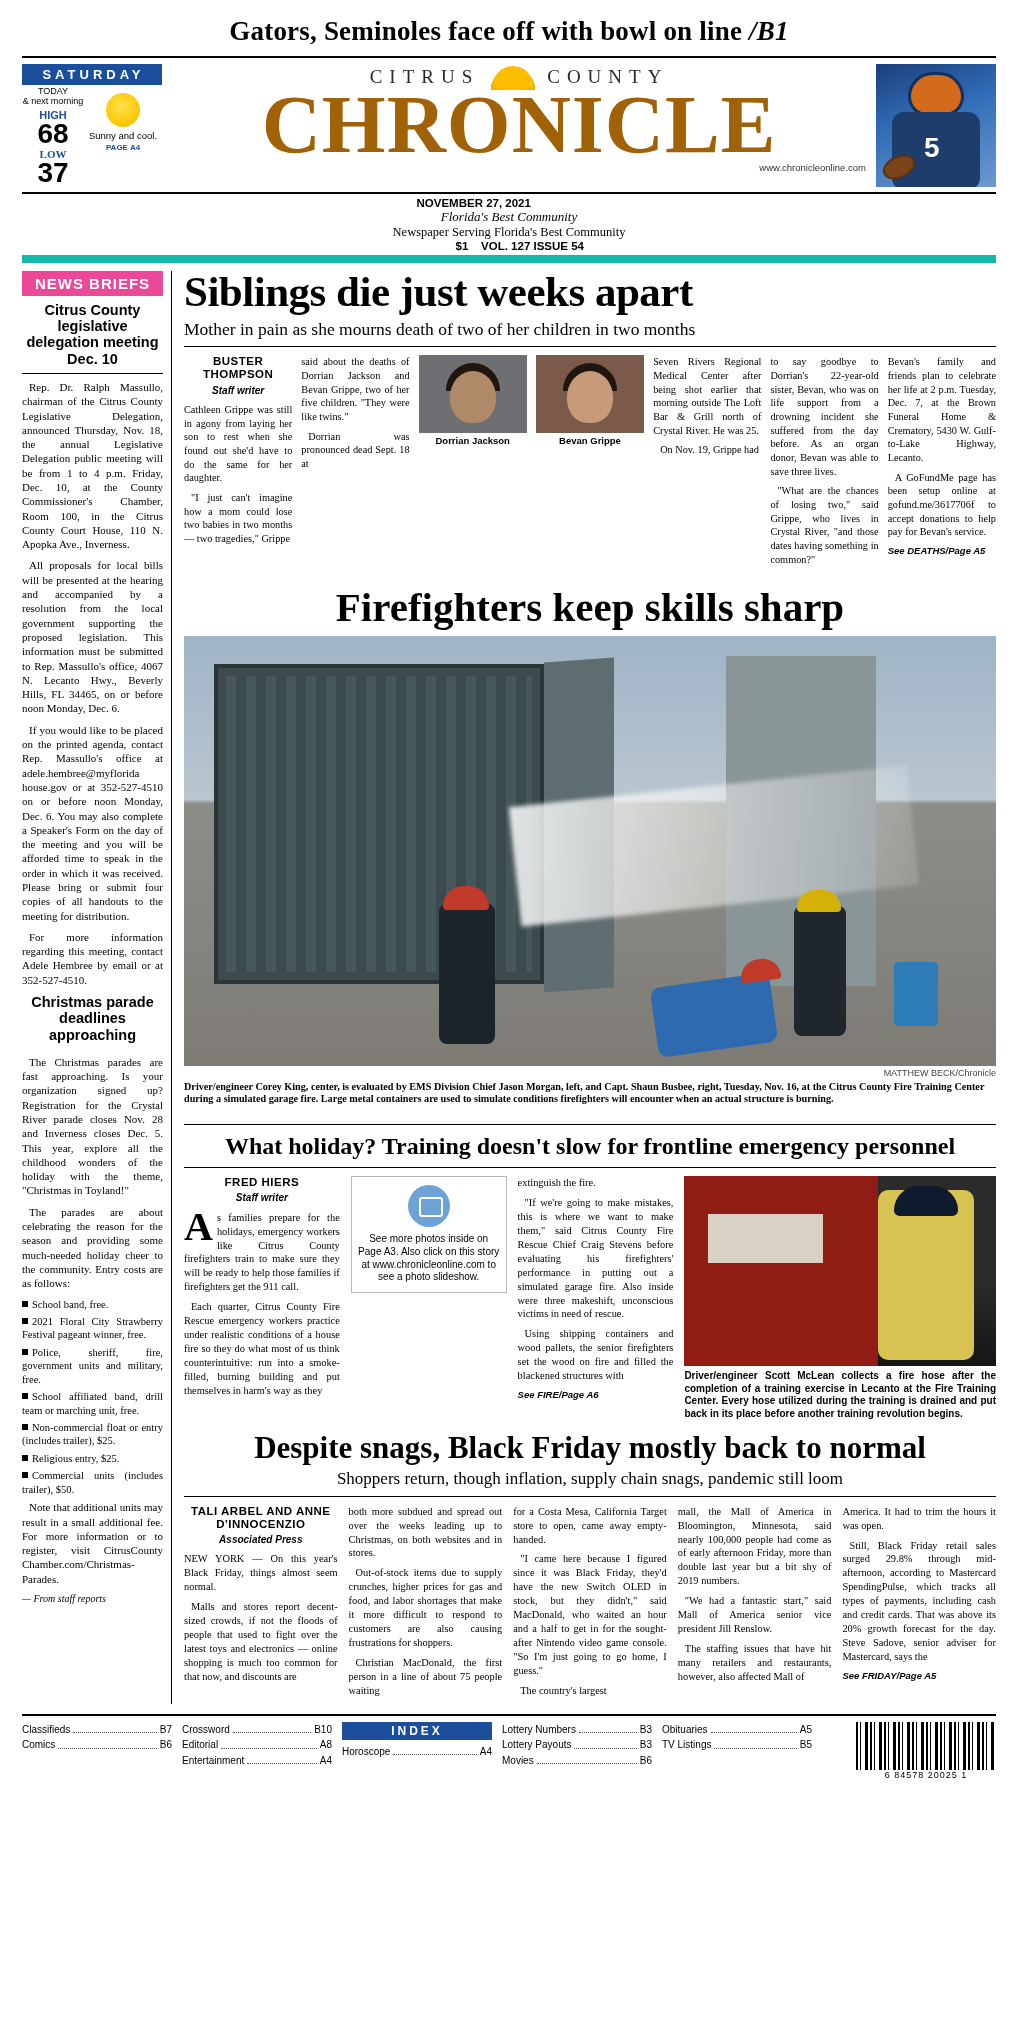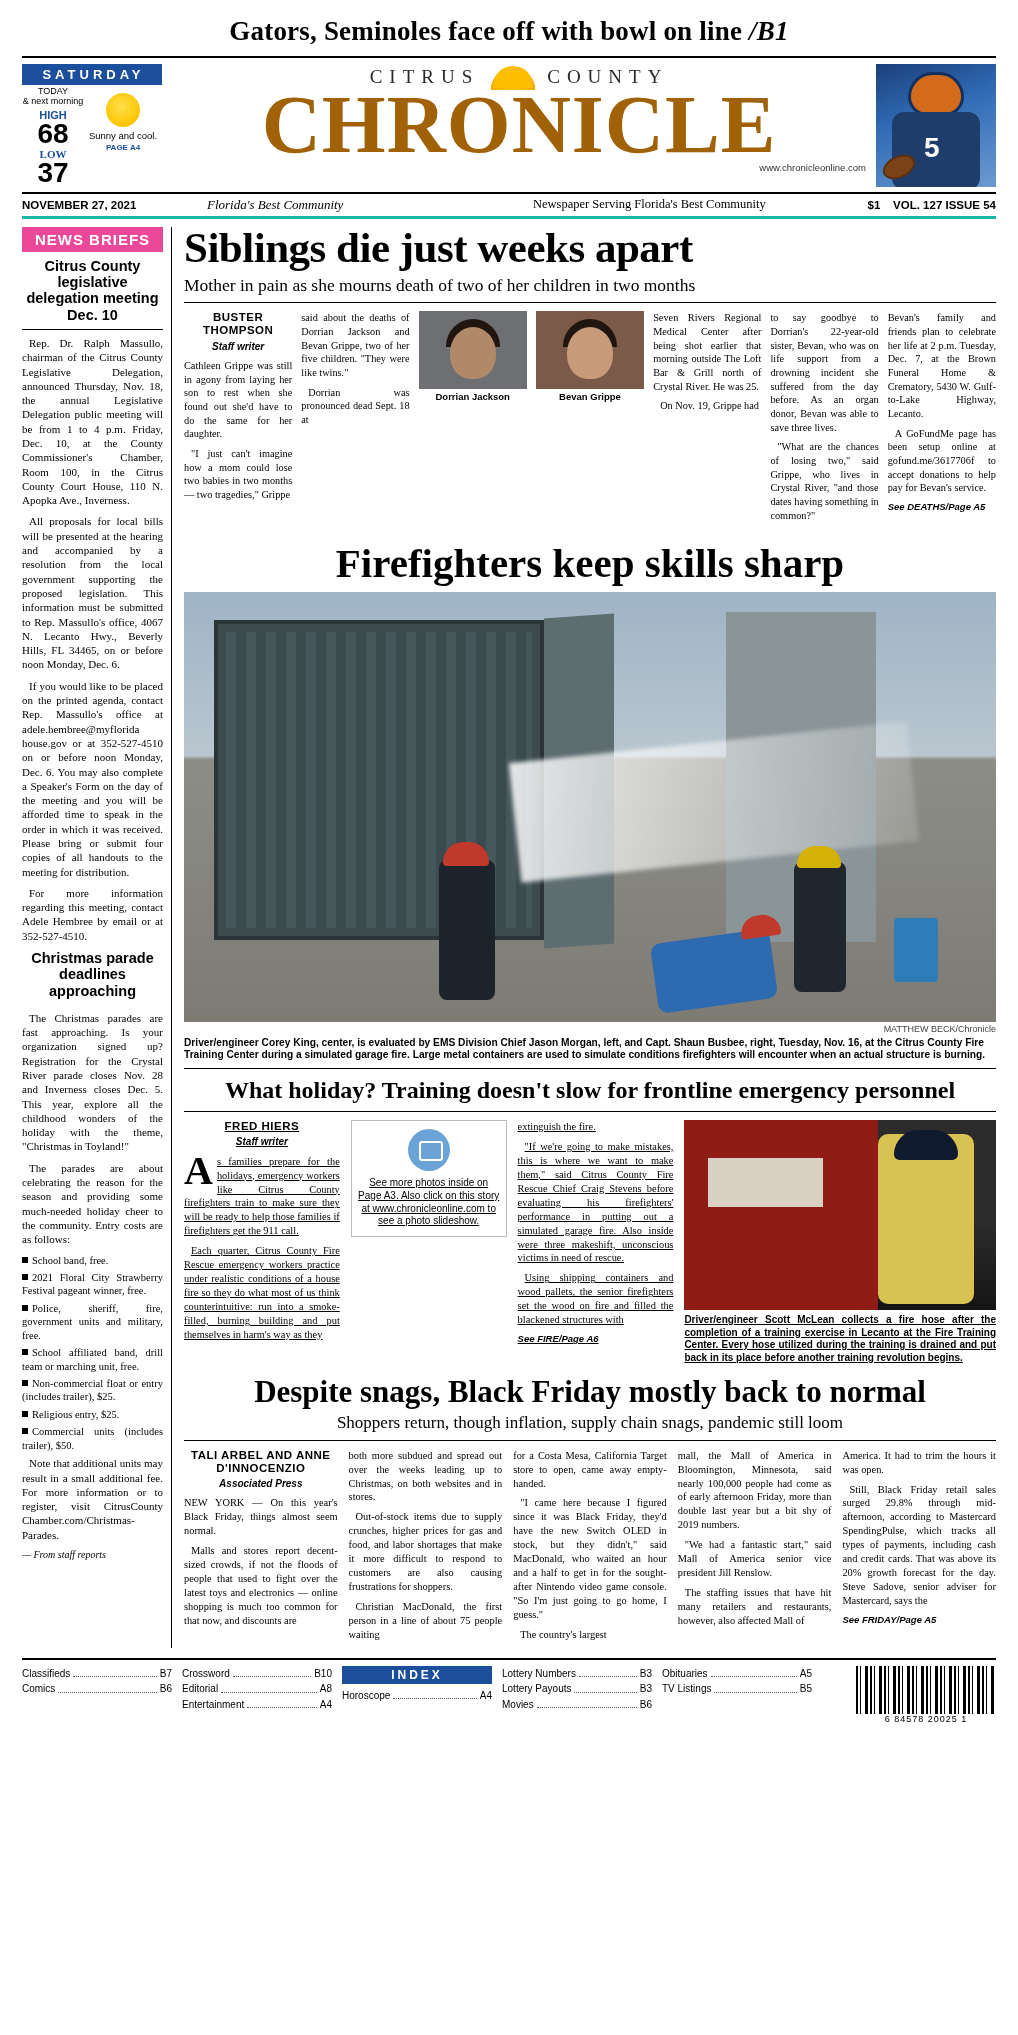--- a/index.html
+++ b/index.html
@@ -85,23 +85,24 @@
     position:absolute; top:68px; left:48px; color:#fff; font-family:"Liberation Sans", sans-serif;
     font-size:28px; font-weight:700;
   }
   .football{
     position:absolute; top:92px; left:6px; width:34px; height:22px; border-radius:50%/50%;
     background:#7a4318; transform:rotate(-25deg); border:2px solid #5a3112;
   }
 
   
   .datebar {
-    display:flex; align-items:center; border-top:2px solid #000; border-bottom:3px solid #14b8a6;
+    display:flex; align-items:center; border-top:2px solid #000; border-bottom:8px solid #14b8a6;
     margin-top:5px; font-family:"Liberation Sans", sans-serif; font-size:11.5px; font-weight:700;
     padding:3px 0;
+    flex-direction:column;
   }
   .datebar .d1 { width:185px; }
   .datebar .d2 { flex:1; font-weight:400; font-style:italic; font-family:"Liberation Serif",serif; font-size:13px;}
   .datebar .d3 { flex:1.6; text-align:center; font-weight:400; font-family:"Liberation Serif",serif; font-size:12.5px;}
   .datebar .d4 { width:150px; text-align:right; }
 
   
   .grid { display:flex; margin-top:8px; }
   .col-left { width:150px; flex:0 0 150px; padding-right:8px; border-right:1px solid #000; }
   .col-main { flex:1; padding-left:12px; }
@@ -165,24 +166,24 @@
   }
   .ff-fm1{position:absolute;left:255px;bottom:22px;width:56px;height:140px;background:#1d232b;border-radius:8px;}
   .ff-fm1 .hel{position:absolute;left:4px;top:-18px;width:46px;height:24px;border-radius:22px 22px 4px 4px;background:#c0392b;}
   .ff-fm2{position:absolute;left:470px;bottom:16px;width:120px;height:70px;background:#2e6ab0;border-radius:10px;transform:rotate(-8deg);}
   .ff-fm2 .hel{position:absolute;left:92px;top:-14px;width:40px;height:22px;border-radius:20px 20px 4px 4px;background:#c0392b;}
   .ff-fm3{position:absolute;right:150px;bottom:30px;width:52px;height:130px;background:#20262e;border-radius:8px;}
   .ff-fm3 .hel{position:absolute;left:3px;top:-16px;width:44px;height:22px;border-radius:20px 20px 4px 4px;background:#d4b106;}
   .ff-barrel{position:absolute;right:58px;bottom:40px;width:44px;height:64px;background:#2e7db8;border-radius:4px;}
   .photo-credit { font-family:"Liberation Sans", sans-serif; font-size:9px; text-align:right; margin:2px 0 3px 0; font-weight:700;}
   .photo-credit span { font-weight:400; color:#444; }
-  .ff-cap { font-family:Liberation Sans, sans-serif; font-size:10.2px; line-height:1.25; font-weight:700; padding-bottom:6px; border-bottom:1px solid #000;}
+  .ff-cap { font-family:Liberation Serif, serif; font-size:10.2px; line-height:1.25; font-weight:700; padding-bottom:18px; border-bottom:1px solid #000;}
 
   .sub-head { font-size:24px; font-weight:700; text-align:center; margin:8px 0 8px 0; border-bottom:1px solid #000; padding-bottom:7px;}
-  .ff-cols { display:flex; gap:11px;text-decoration:underline; }
+  .ff-cols { display:flex; gap:11px; }
   .ff-c { flex:1; font-size:10.4px; line-height:1.34; text-align:justify;}
   .ff-c p { margin:0 0 6px 0; text-indent:7px;}
   .dropcap::first-letter { float:left; font-size:40px; line-height:.82; font-weight:700; padding-right:4px; }
   .promo {
     width:100%; border:1px solid #bbb; text-align:center; padding:8px 6px; font-size:10px; line-height:1.28;
     font-family:"Liberation Sans", sans-serif;
   }
   .promo .cam {
     width:42px;height:42px;border-radius:50%;background:#6ba3d6;margin:0 auto 6px auto;position:relative;
   }

